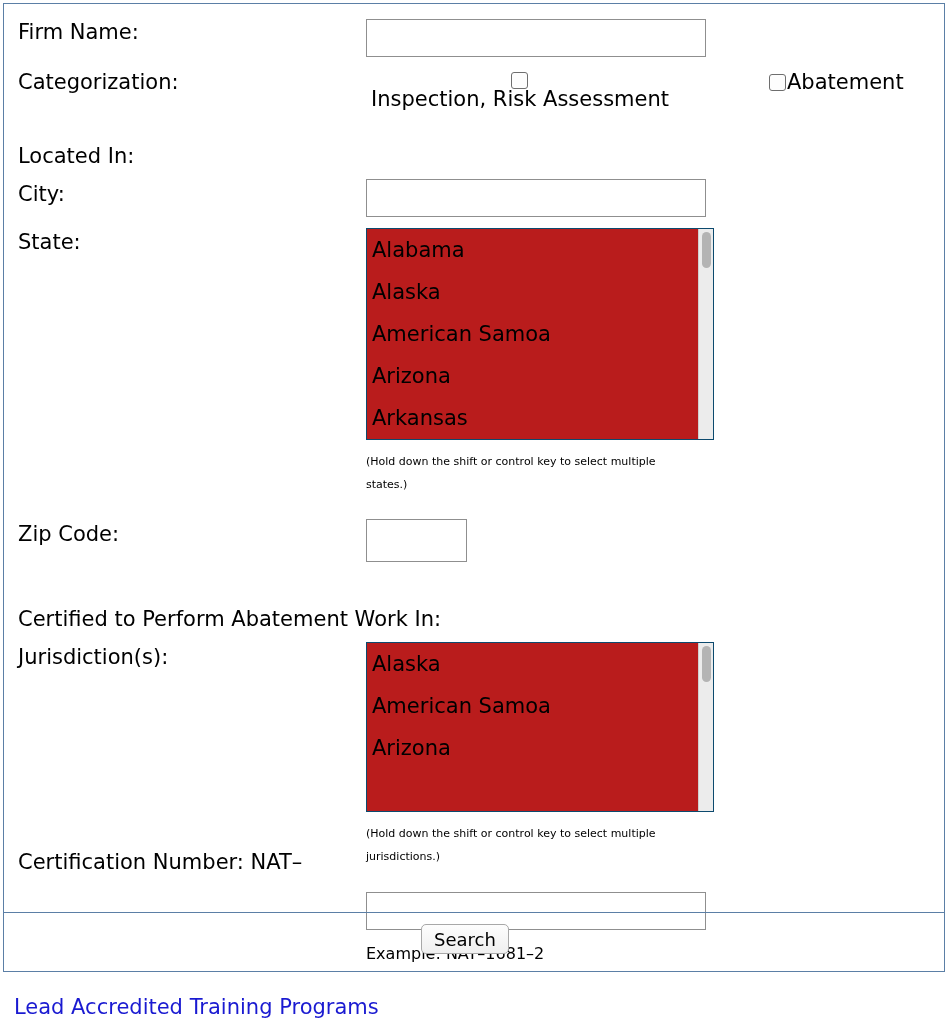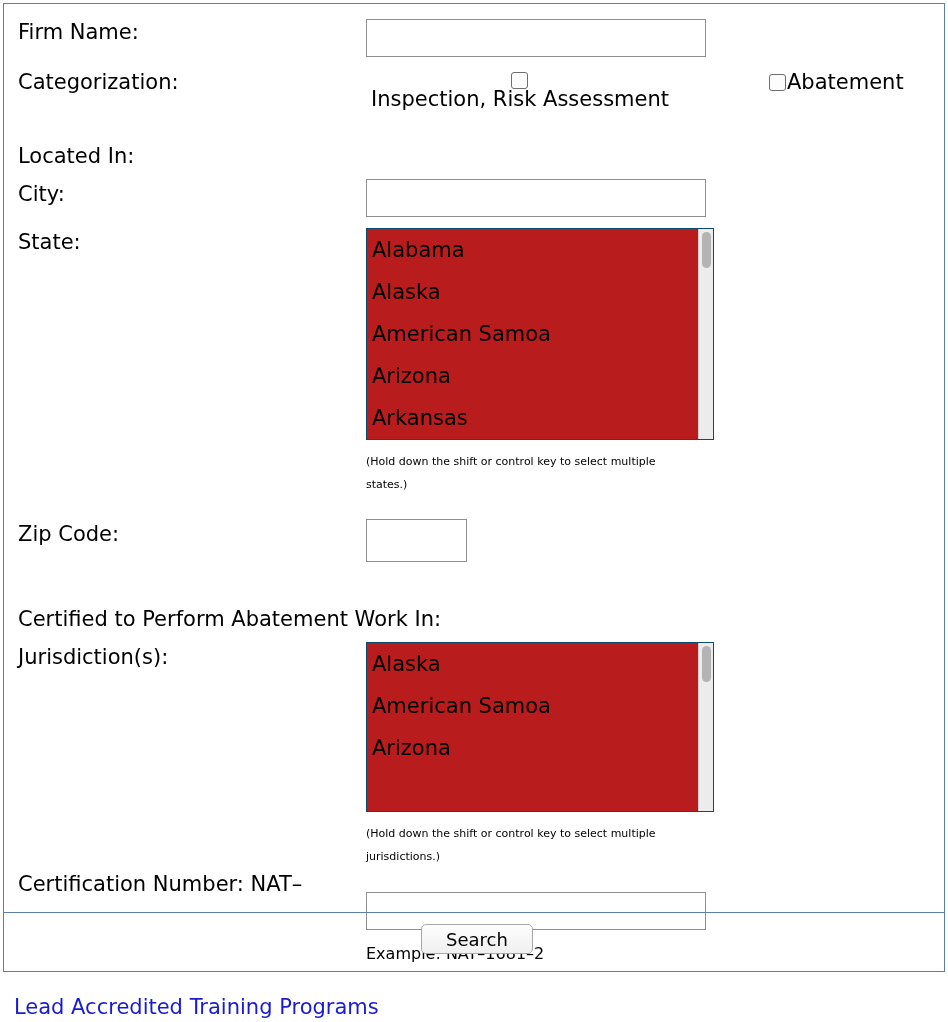--- a/index.html
+++ b/index.html
@@ -135,21 +135,21 @@
     width: 940px;
     height: 60px;
     border-top: 1px solid #5b7fa6;
     box-sizing: border-box;
   }
 
   .search-button {
     position: absolute;
     left: 417px;
     top: 11px;
-    width: 112px;
+    width: 88px;
     height: 30px;
     font-family: "DejaVu Sans", sans-serif;
     font-size: 18px;
     color: #000;
     background: linear-gradient(#fdfdfd, #efefef);
     border: 1px solid #a8a8a8;
     border-radius: 5px;
     cursor: pointer;
   }
 
@@ -227,21 +227,21 @@
     <div class="listbox" style="position:absolute; left:362px; top:638px; width:348px; height:170px;">
       <div class="opt">Alaska</div>
       <div class="opt">American Samoa</div>
       <div class="opt">Arizona</div>
       <div class="scroll-track">
         <div class="scroll-thumb"></div>
       </div>
     </div>
     <div class="hint" style="position:absolute; left:362px; top:818px; width:350px;">(Hold down the shift or control key to select multiple jurisdictions.)</div>
 
-    <div class="row" style="left:14px; top:868px;">
+    <div class="row" style="left:14px; top:846px;">
       <span class="label">Certification Number: NAT–</span>
     </div>
     <input class="text-input" style="left: 362px; top: 888px; width: 340px; height: 38px; position: absolute;" type="text" placeholder="">
     <div class="label-sm" style="position:absolute; left:362px; top:940px;">Example: NAT–1681–2</div>
 
     <div class="search-bar">
       <button class="search-button" type="button">Search</button>
     </div>
 
   </div>

